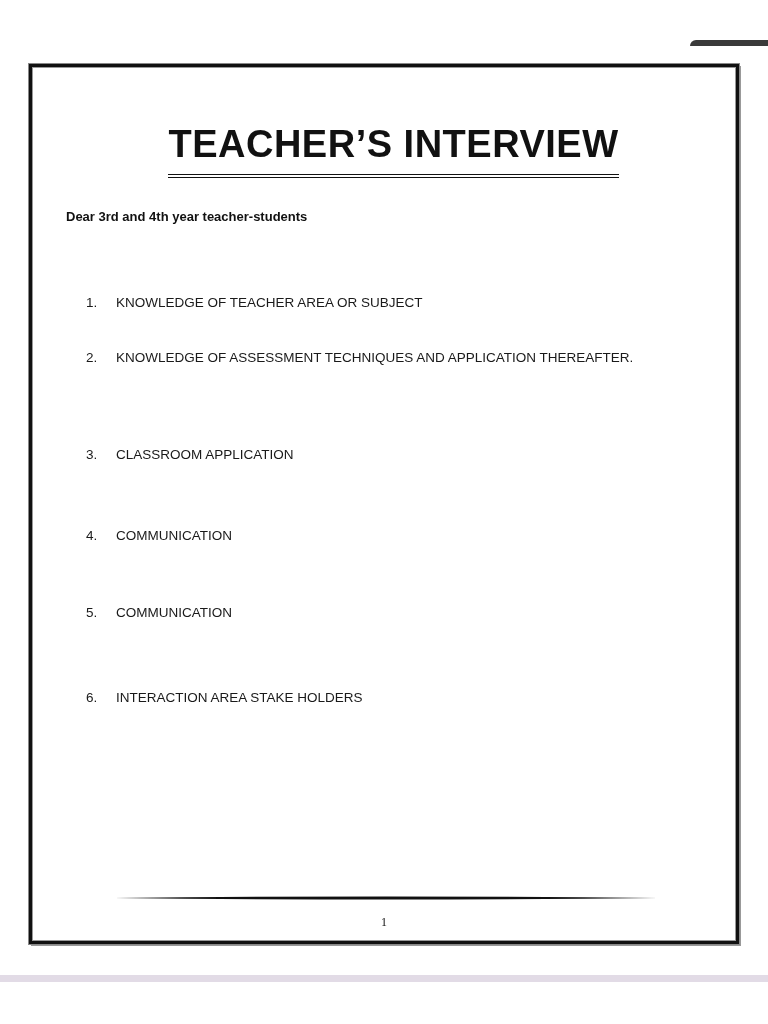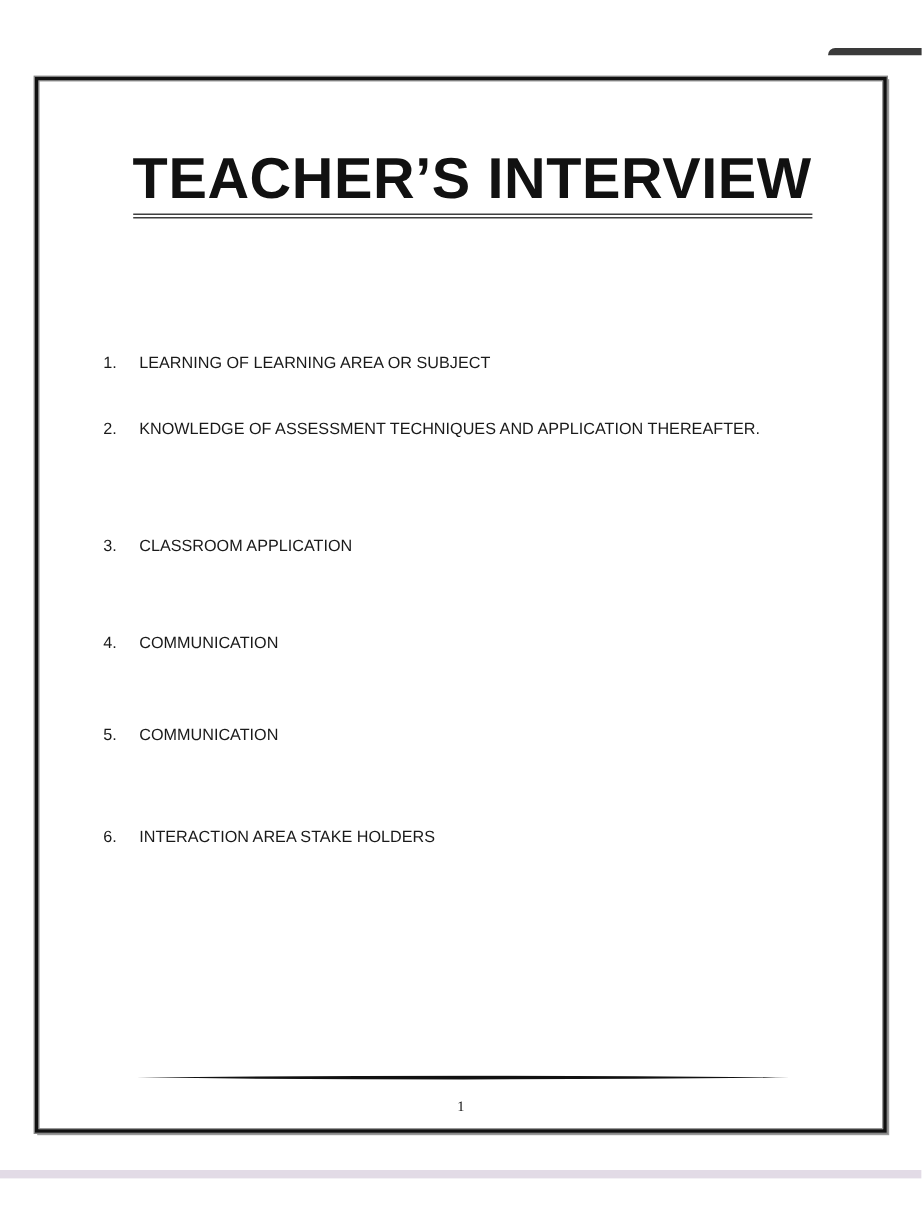--- a/index.html
+++ b/index.html
@@ -14,22 +14,22 @@
   .page {
     position: absolute; left: 29px; top: 64px; width: 704px; height: 874px;
     border: 3px solid #111;
     box-shadow: 0 0 0 1px #888, inset 0 0 0 1px #999, 2px 2px 0 #999;
     background: #fff;
   }
   .title-wrap {
     position: absolute; left: 0; right: 0; top: 58px; text-align: center;
   }
   .title {
-    display: inline-block; font-weight: bold; font-size: 48px; letter-spacing: 0.5px;
-    padding-bottom: 3px; border-bottom: 4px double #111; line-height: 1.05; margin-left: 19px;
+    display: inline-block; font-weight: bold; font-size: 38px; letter-spacing: 0.5px;
+    padding-bottom: 9px; border-bottom: 4px double #111; line-height: 1.05; margin-left: 19px;
   }
   .greeting {
     position: absolute; left: 34px; top: 142px; font-size: 13px; font-weight: bold;
   }
   .items { position: absolute; left: 54px; top: 228px; margin: 0; padding: 0; list-style: none; }
   .item {
     position: absolute; left: 0; white-space: nowrap; font-size: 13.5px; color: #1a1a1a;
   }
   .item .num { display: inline-block; width: 30px; }
   .footer-rule {
@@ -46,24 +46,25 @@
 </head>
 <body>
 
 <div class="top-tab"></div>
 
 <div class="page">
   <div class="title-wrap">
     <span class="title">TEACHER’S INTERVIEW</span>
   </div>
 
+  <div class="greeting">Dear 3rd and 4th year teacher-students</div>
 
   <ul class="items">
     <li class="item" style="top:0px">
-      <span class="num">1.</span><span>LEARNING OF LEARNING AREA OR SUBJECT</span>
+      <span class="num">1.</span><span>KNOWLEDGE OF TEACHER AREA OR SUBJECT</span>
     </li>
     <li class="item" style="top:55px">
       <span class="num">2.</span><span>KNOWLEDGE OF ASSESSMENT TECHNIQUES AND APPLICATION THEREAFTER.</span>
     </li>
     <li class="item" style="top:152px">
       <span class="num">3.</span><span>CLASSROOM APPLICATION</span>
     </li>
     <li class="item" style="top:233px">
       <span class="num">4.</span><span>COMMUNICATION</span>
     </li>

